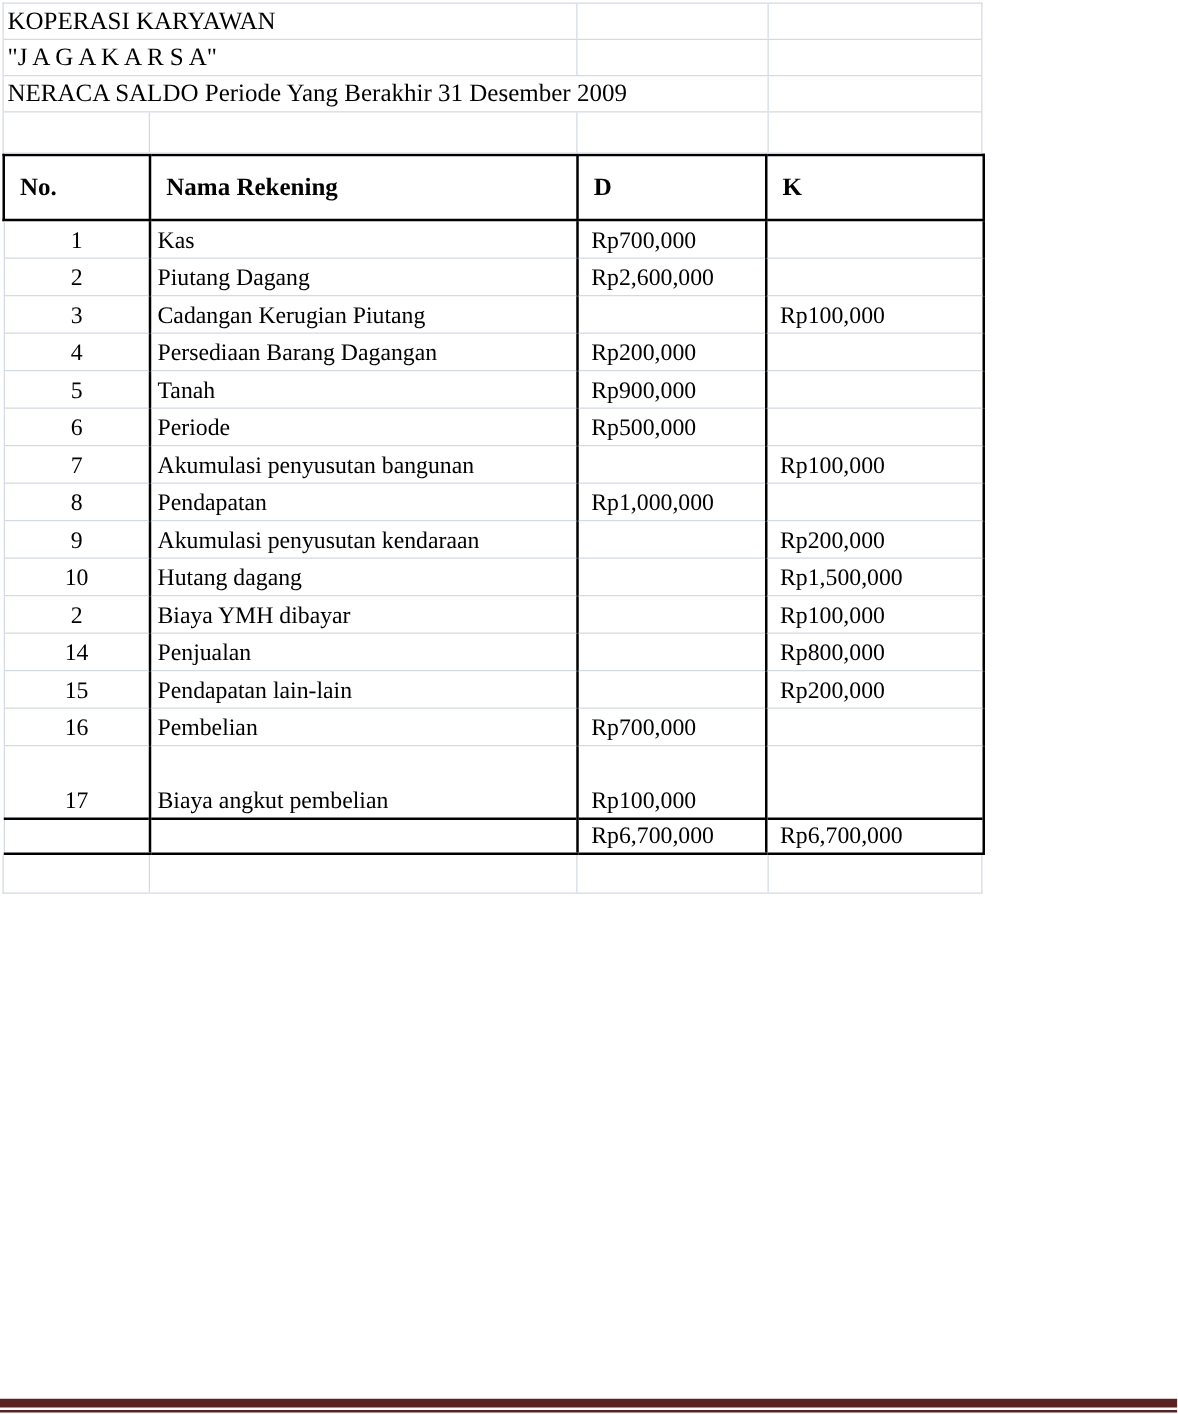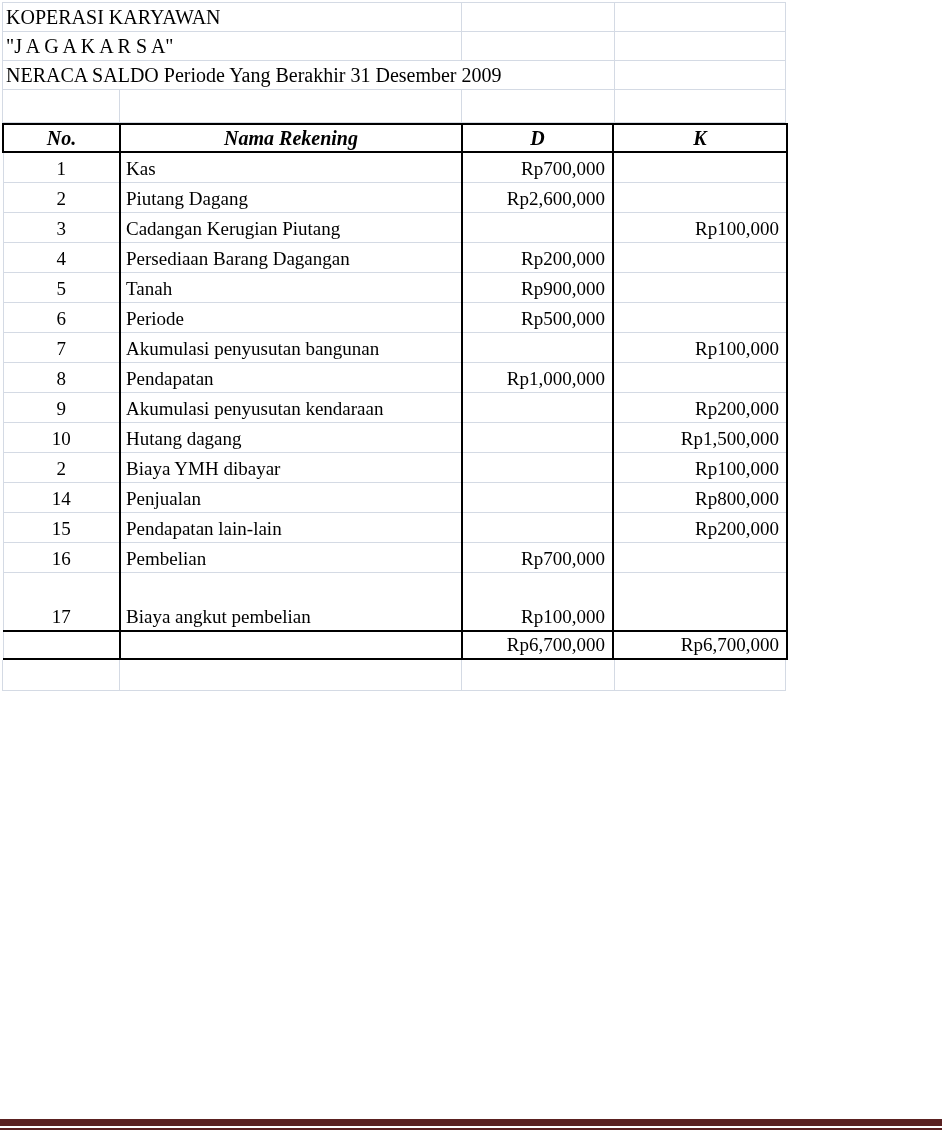--- a/index.html
+++ b/index.html
@@ -43,37 +43,36 @@
     width:784px;border-collapse:collapse;table-layout:fixed;
     font-size:19px;
   }
   .tb col.c-no{width:117px;}
   .tb col.c-name{width:342px;}
   .tb col.c-d{width:151px;}
   .tb col.c-k{width:174px;}
   .tb th{
     border:2px solid var(--border);
     font-weight:bold;font-size:20px;
-    height:26px;text-align:center;vertical-align:middle;
-    padding:0;
-    font-style:italic;
+    height:26px;text-align:left;vertical-align:middle;
+    padding:12px;
   }
   .tb td{
     border-left:2px solid var(--border);
     box-sizing:border-box;height:30px;
     vertical-align:bottom;padding:0 0 2px 0;
     overflow:hidden;
   }
   .tb tbody td{border-bottom:1px solid var(--grid);}
   .tb tbody td:first-child{border-left:1px solid var(--grid);text-align:center;}
   .tb td:last-child{border-right:2px solid var(--border);}
   .tb tr.tall td{height:59px;}
   .tb .name-cell{padding-left:5px;margin-top:36px;}
   .money{
-    display:flex;justify-content:flex-end;align-items:baseline;
+    display:flex;justify-content:flex-start;align-items:baseline;
     padding:0 7px 0 10px;
   }
   .tb tfoot td{
     border-top:2px solid var(--border);
     border-bottom:2px solid var(--border);
     height:28px;
   }
   .tb tfoot td:first-child{border-left:1px solid var(--grid);}
   .sheet-bottom{
     position:relative;box-sizing:border-box;

